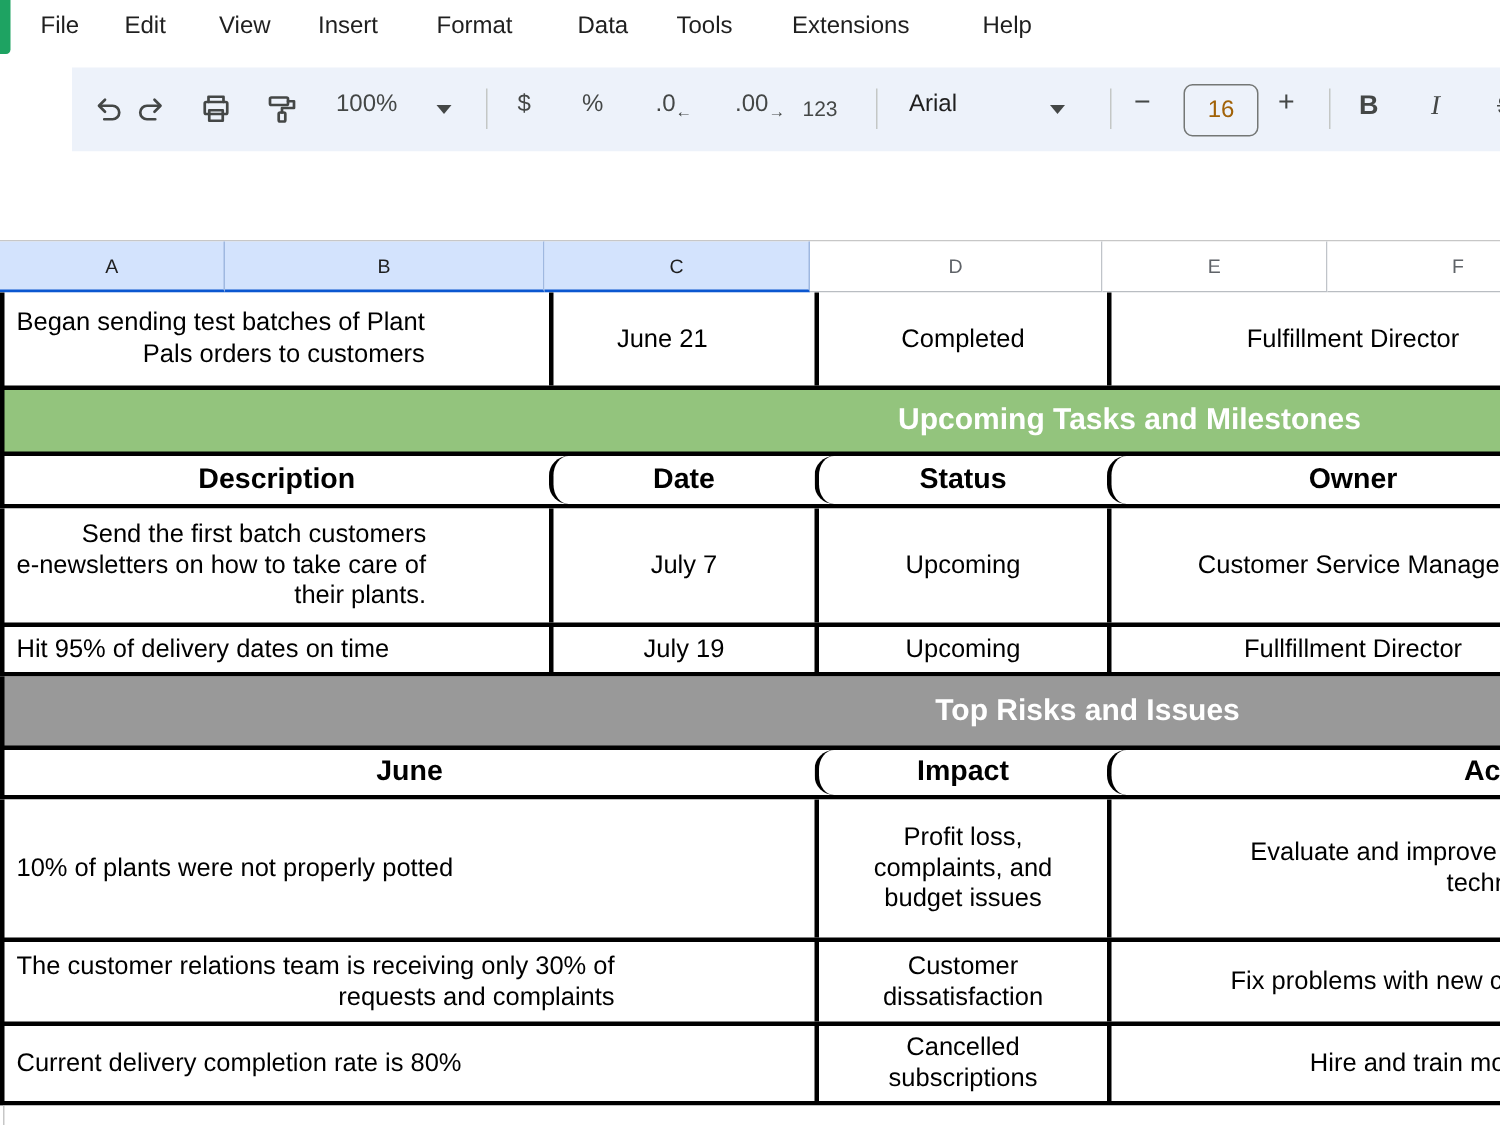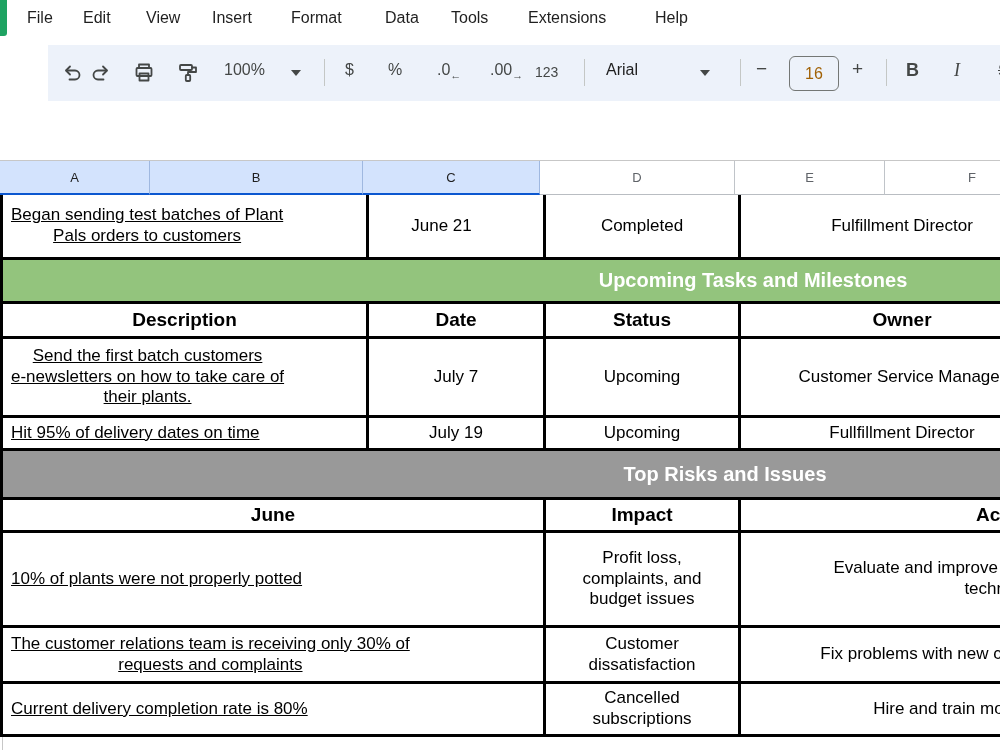--- a/index.html
+++ b/index.html
@@ -32,25 +32,25 @@
   
   .colhdr{position:absolute;top:161px;height:34px;box-sizing:border-box;display:flex;align-items:center;justify-content:center;
           font-size:13px;border-right:1px solid #c0c4c9;border-bottom:1px solid #b9bdc2;}
   .colhdr.sel{background:#d3e3fd;color:#1f1f1f;font-weight:500;border-bottom:2px solid #0b57d0;border-right:1px solid #9fb8e0;}
   .colhdr.unsel{background:#fff;color:#5f6368;}
 
   
   .trow{position:absolute;left:0;width:1270px;box-sizing:border-box;border-bottom:3px solid #000;border-left:3px solid #000;background:#fff;}
   .cell{position:absolute;top:0;height:100%;box-sizing:border-box;display:flex;align-items:center;
         font-size:17px;color:#000;line-height:1.22;}
-  .cell.c-left{justify-content:flex-start;padding:0 8px;text-align:center;text-decoration:underline;}
+  .cell.c-left{justify-content:flex-start;padding:0 8px;text-align:right;}
   .cell.c-mid{justify-content:center;text-align:center;padding:0 4px;}
   .cell.bl{border-left:3px solid #000;}
   .pre{white-space:pre-line;}
-  .hcell{font-weight:700;font-size:19px;}
+  .hcell{font-weight:700;font-size:19px;border-radius:13px;}
   .band-title{position:absolute;top:0;height:100%;display:flex;align-items:center;transform:translateX(-50%);
               color:#fff;font-weight:700;font-size:20px;white-space:nowrap;}
   #band-green{background:#93c47d;}
   #band-gray{background:#999999;}
   #bottom-sliver{position:absolute;left:0;top:737px;width:1000px;height:13px;background:#fff;}
   #sliver-gridline{position:absolute;left:2px;top:0;width:1px;height:13px;background:#c7c7c7;}
   #partial-color-icon{position:absolute;left:989px;top:84px;width:11px;height:9px;background:#444746;border-radius:2px;}
   .strike-glyph{text-decoration:line-through;font-size:17px;font-weight:500;}
   .b-glyph{font-weight:700;font-size:18px;}
   .i-glyph{font-family:"Liberation Serif","DejaVu Serif",serif;font-style:italic;font-size:18px;}

